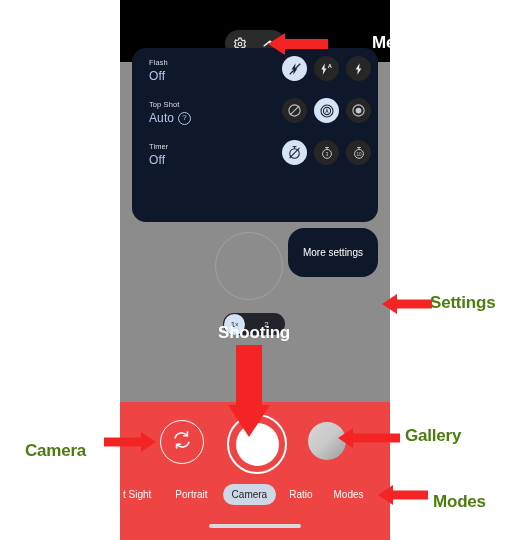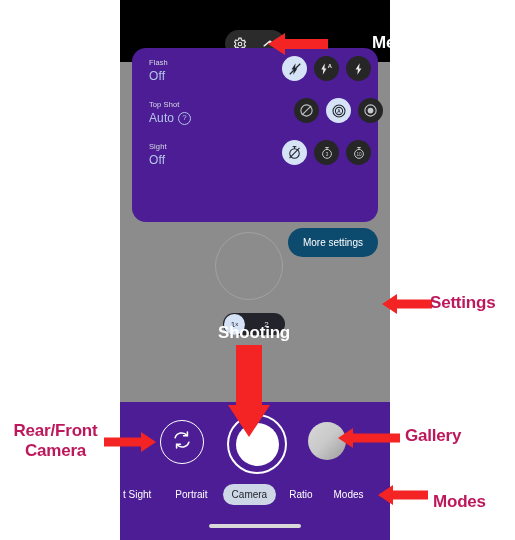--- a/index.html
+++ b/index.html
@@ -23,21 +23,21 @@
   
   #menu-pill{
     position:absolute;left:105px;top:30px;width:60px;height:27px;
     background:#2b2b2b;border-radius:14px;
     display:flex;align-items:center;justify-content:space-around;
   }
   #menu-pill svg{display:block;}
   
   #settings-panel{
     position:absolute;left:12px;top:48px;width:246px;height:174px;
-    background:#4c1d95;border-radius:14px;
+    background:#0f172a;border-radius:14px;
     padding:0;box-sizing:border-box;text-align:right;
   }
   .srow{
     position:absolute;left:0;width:246px;height:42px;
   }
   .srow .label{
     position:absolute;left:17px;top:6px;
     font-size:7.5px;color:#d7dce3;letter-spacing:.1px;
   }
   .srow .value{
@@ -59,38 +59,38 @@
     font-size:8px;color:#b3c6e8;line-height:1;
   }
   
   #focus-ring{
     position:absolute;left:95px;top:170px;width:66px;height:66px;
     border:1px solid rgba(255,255,255,.18);border-radius:50%;
   }
   
   #more-settings{
     position:absolute;right:12px;top:228px;
-    background:#0c4a6e;color:#ffffff;border-radius:16px;
-    padding:9px 15px;font-size:10px;white-space:nowrap;
+    background:#0f172a;color:#ffffff;border-radius:16px;
+    padding:19px 15px;font-size:10px;white-space:nowrap;
   }
   
   #zoom-pill{
     position:absolute;left:103px;top:313px;width:62px;height:22px;
     background:#23232b;border-radius:11px;display:flex;align-items:center;
   }
   .zchip{
     width:21px;height:21px;border-radius:50%;
     display:flex;align-items:center;justify-content:center;
     font-size:8px;color:#d7dce3;
   }
   .zchip.sel{background:#d6e3f7;color:#20252c;margin-left:1px;}
   .zchip .x{font-size:6px;}
   
   #controls{
-    position:absolute;left:0;top:402px;width:270px;height:138px;background:#4c1d95;
+    position:absolute;left:0;top:402px;width:270px;height:138px;background:#ef4444;
   }
   #flip-btn{
     position:absolute;left:40px;top:18px;width:42px;height:42px;
     border:1.5px solid #ffffff;border-radius:50%;
     display:flex;align-items:center;justify-content:center;
   }
   #shutter{
     position:absolute;left:107px;top:12px;width:56px;height:56px;
     border:2.5px solid #ffffff;border-radius:50%;
     display:flex;align-items:center;justify-content:center;
@@ -108,21 +108,21 @@
     font-size:10px;color:#ffffff;white-space:nowrap;padding:5px 9px;
     border-radius:12px;
   }
   .mode.sel{background:#cdd7e6;color:#20252c;}
   #homebar{
     position:absolute;left:89px;top:122px;width:92px;height:3.5px;
     background:#d9d9d9;border-radius:2px;
   }
   
   .anno{
-    position:absolute;color:#be185d;font-weight:bold;font-size:17px;
+    position:absolute;color:#4d7c0f;font-weight:bold;font-size:17px;
     line-height:20px;letter-spacing:-.2px;
   }
   .anno.white{color:#ffffff;}
   .arrow{position:absolute;}
   svg{overflow:visible;}
 </style>
 </head>
 <body>
 
 <div id="phone">
@@ -168,21 +168,21 @@
           </svg>
         </div>
         <div class="opt">
           <svg width="13" height="14" viewBox="0 0 18 24" fill="none">
             <path d="M11 2 4 13h4l-1 9 7-11h-4z" fill="#e8eaed"></path>
           </svg>
         </div>
       </div>
     </div>
 
-    <div class="srow" style="top:46px;padding-left:12px;">
+    <div class="srow" style="top:46px;">
       <div class="label">Top Shot</div>
       <div class="value">
         <span>Auto</span>
         <span class="help">?</span>
       </div>
       <div class="opts">
         <div class="opt">
           <svg width="15" height="15" viewBox="0 0 24 24" fill="none" stroke="#c6c9cd" stroke-width="1.7">
             <circle cx="12" cy="12" r="9"></circle>
             <line x1="4.5" y1="19.5" x2="19.5" y2="4.5"></line>
@@ -198,21 +198,21 @@
         <div class="opt">
           <svg width="15" height="15" viewBox="0 0 24 24" fill="none" stroke="#c6c9cd" stroke-width="1.7">
             <circle cx="12" cy="12" r="9"></circle>
             <circle cx="12" cy="12" r="4.6" fill="#c6c9cd" stroke="none"></circle>
           </svg>
         </div>
       </div>
     </div>
 
     <div class="srow" style="top:88px;">
-      <div class="label">Sight</div>
+      <div class="label">Timer</div>
       <div class="value">
         <span>Off</span>
       </div>
       <div class="opts">
         <div class="opt sel">
           <svg width="15" height="15" viewBox="0 0 24 24" fill="none" stroke="#20252c" stroke-width="1.7">
             <circle cx="12" cy="13.5" r="7.6"></circle>
             <line x1="9" y1="2.6" x2="15" y2="2.6"></line>
             <line x1="12" y1="2.6" x2="12" y2="6"></line>
             <line x1="4" y1="21" x2="20" y2="4.5"></line>
@@ -302,20 +302,20 @@
 </svg>
 <div class="anno" style="left:409px;top:472px;">
   <br>
   <span style="display:inline-block;padding-left:24px;">Modes</span>
 </div>
 
 <svg class="arrow" style="left:104px;top:432px;" width="52" height="20">
   <polygon points="52,10 37,0 37,5.5 0,5.5 0,14.5 37,14.5 37,20" fill="#f42424"></polygon>
 </svg>
 <div class="anno" style="left:8px;top:421px;width:95px;text-align:center;">
-  <span>Rear/Front</span><br>
+  <br>
   <span>Camera</span>
 </div>
 
 <svg class="arrow" style="left:228px;top:345px;" width="42" height="92">
   <polygon points="21,92 0,60 8,60 8,0 34,0 34,60 42,60" fill="#f42424"></polygon>
 </svg>
 <div class="anno white" style="left:218px;top:323px;">Shooting</div>
 
 </body></html>

